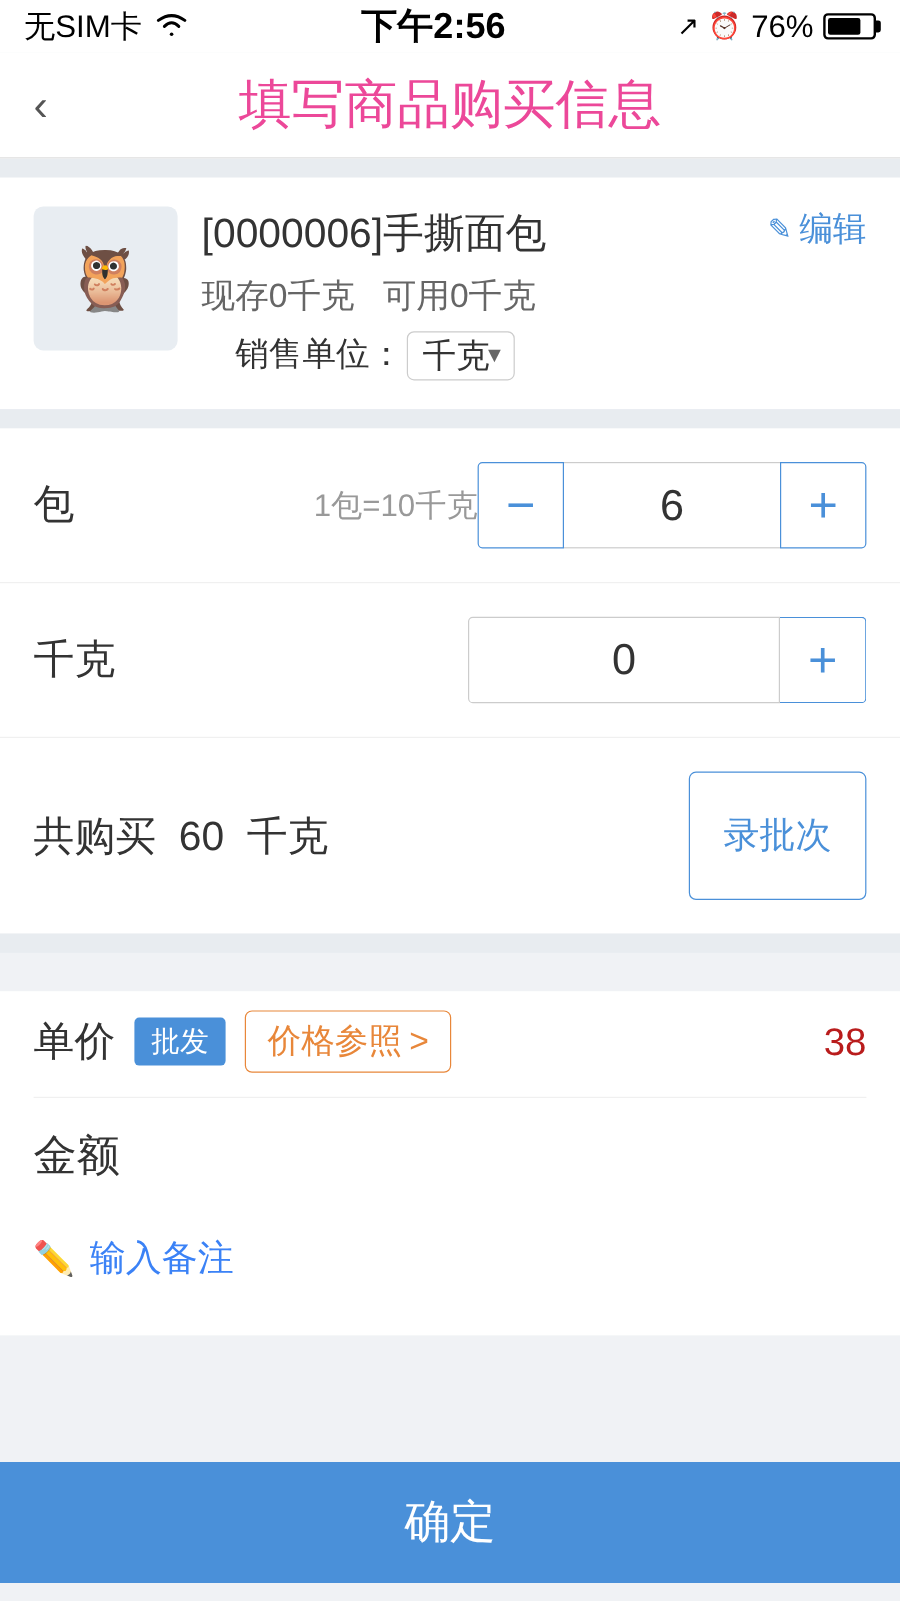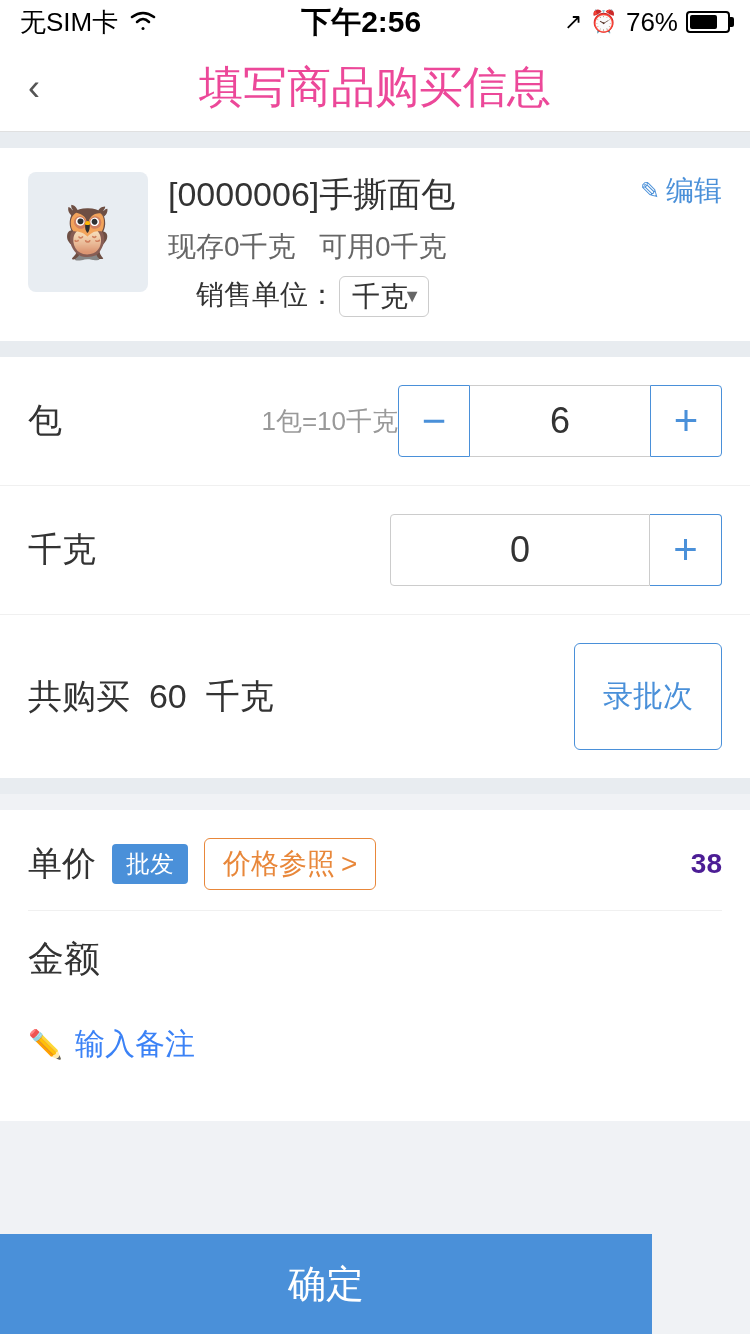--- a/index.html
+++ b/index.html
@@ -235,22 +235,22 @@
       background: #fff;
       padding: 32px 28px;
       border-radius: 6px;
       font-size: 30px;
       cursor: pointer;
     }
 
     
     .price-section {
       background: #fff;
-      margin-top: 16px;
-      padding: 28px 28px;
+      margin-top: 32px;
+      padding: 16px 28px;
     }
     .price-row {
       display: flex;
       align-items: center;
       gap: 16px;
     }
     .price-label {
       font-size: 34px;
       color: #333;
     }
@@ -269,23 +269,23 @@
       padding: 6px 18px;
       border-radius: 6px;
       font-size: 28px;
       display: flex;
       align-items: center;
       gap: 6px;
       cursor: pointer;
     }
     .price-value {
       margin-left: auto;
-      font-size: 28px;
-      color: #4c1d95;
-      font-weight: 700;
+      font-size: 32px;
+      color: #b91c1c;
+      font-weight: 400;
     }
 
     
     .amount-section {
       background: #fff;
       margin-top: 0;
       padding: 28px 28px 0;
       border-top: 1px solid #f0f0f0;
     }
     .amount-row {
@@ -320,23 +320,23 @@
 
     
     .empty-area {
       height: 300px;
       background: #f0f2f5;
     }
 
     
     .confirm-bar {
       position: fixed;
-      bottom: 0;
+      bottom: 16px;
       left: 0;
-      width: 652px;
+      width: 750px;
       height: 100px;
       background: #4a90d9;
       display: flex;
       align-items: center;
       justify-content: center;
       cursor: pointer;
     }
     .confirm-text {
       font-size: 38px;
       color: #fff;

